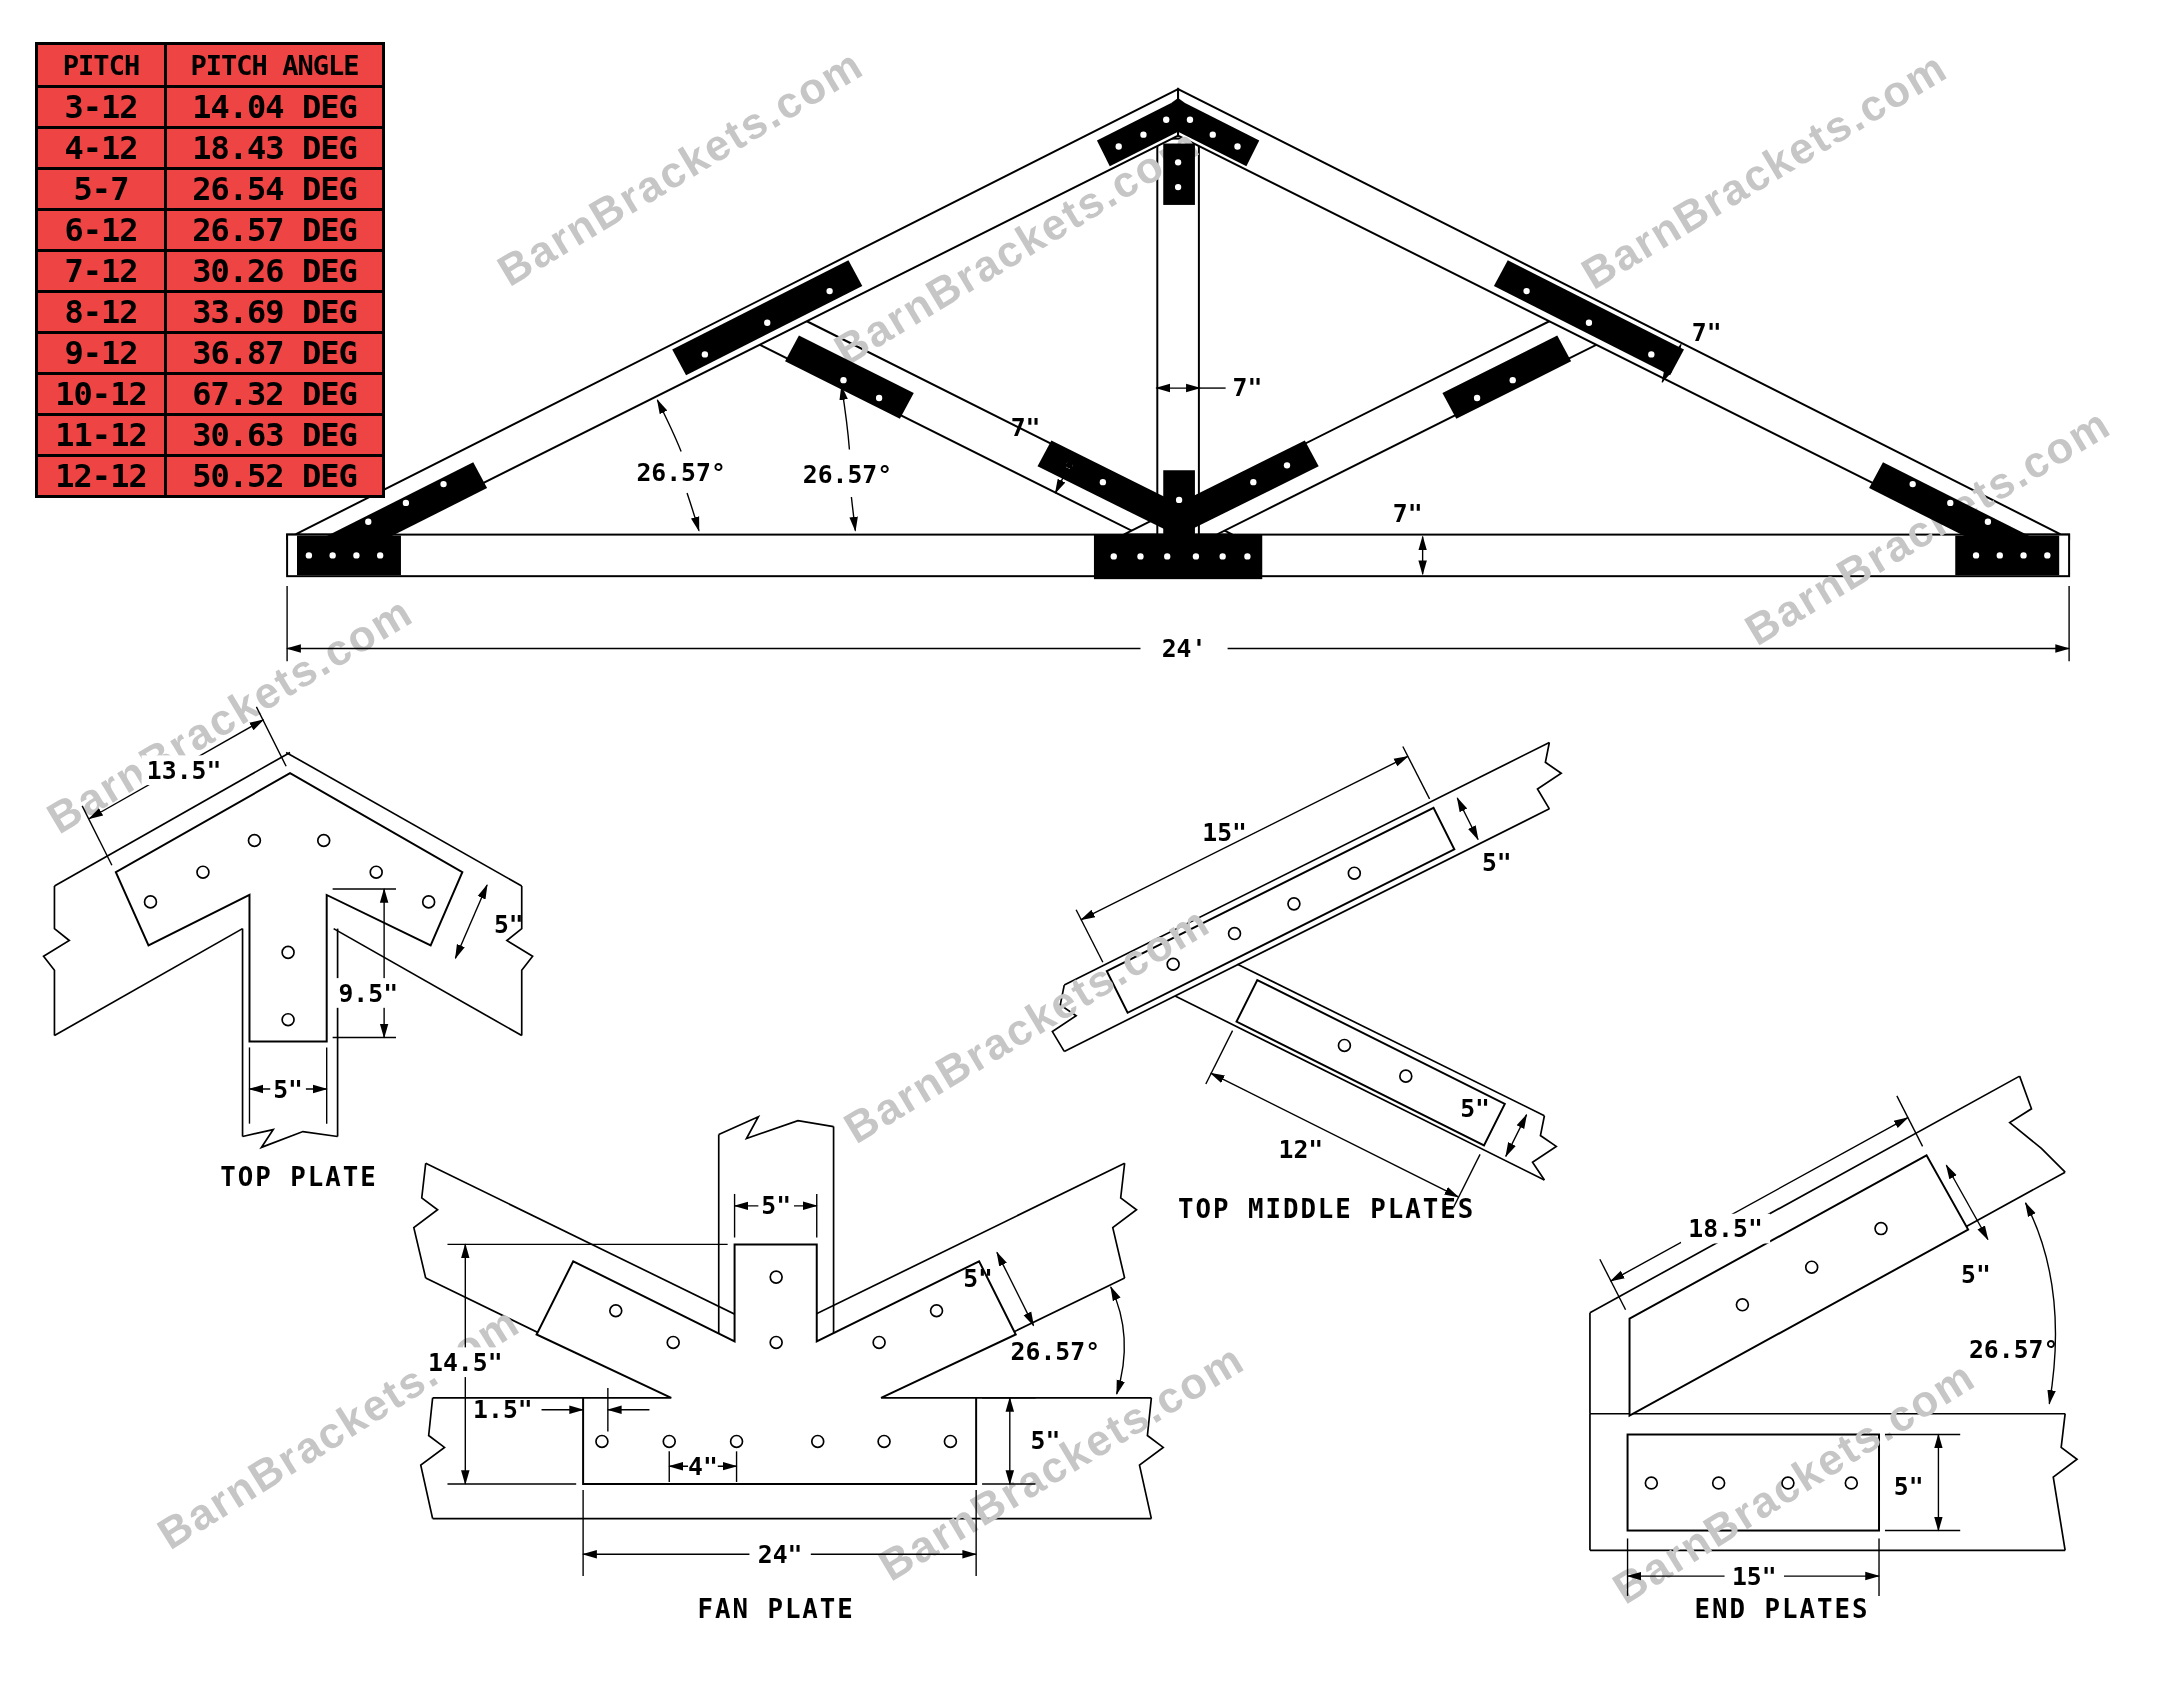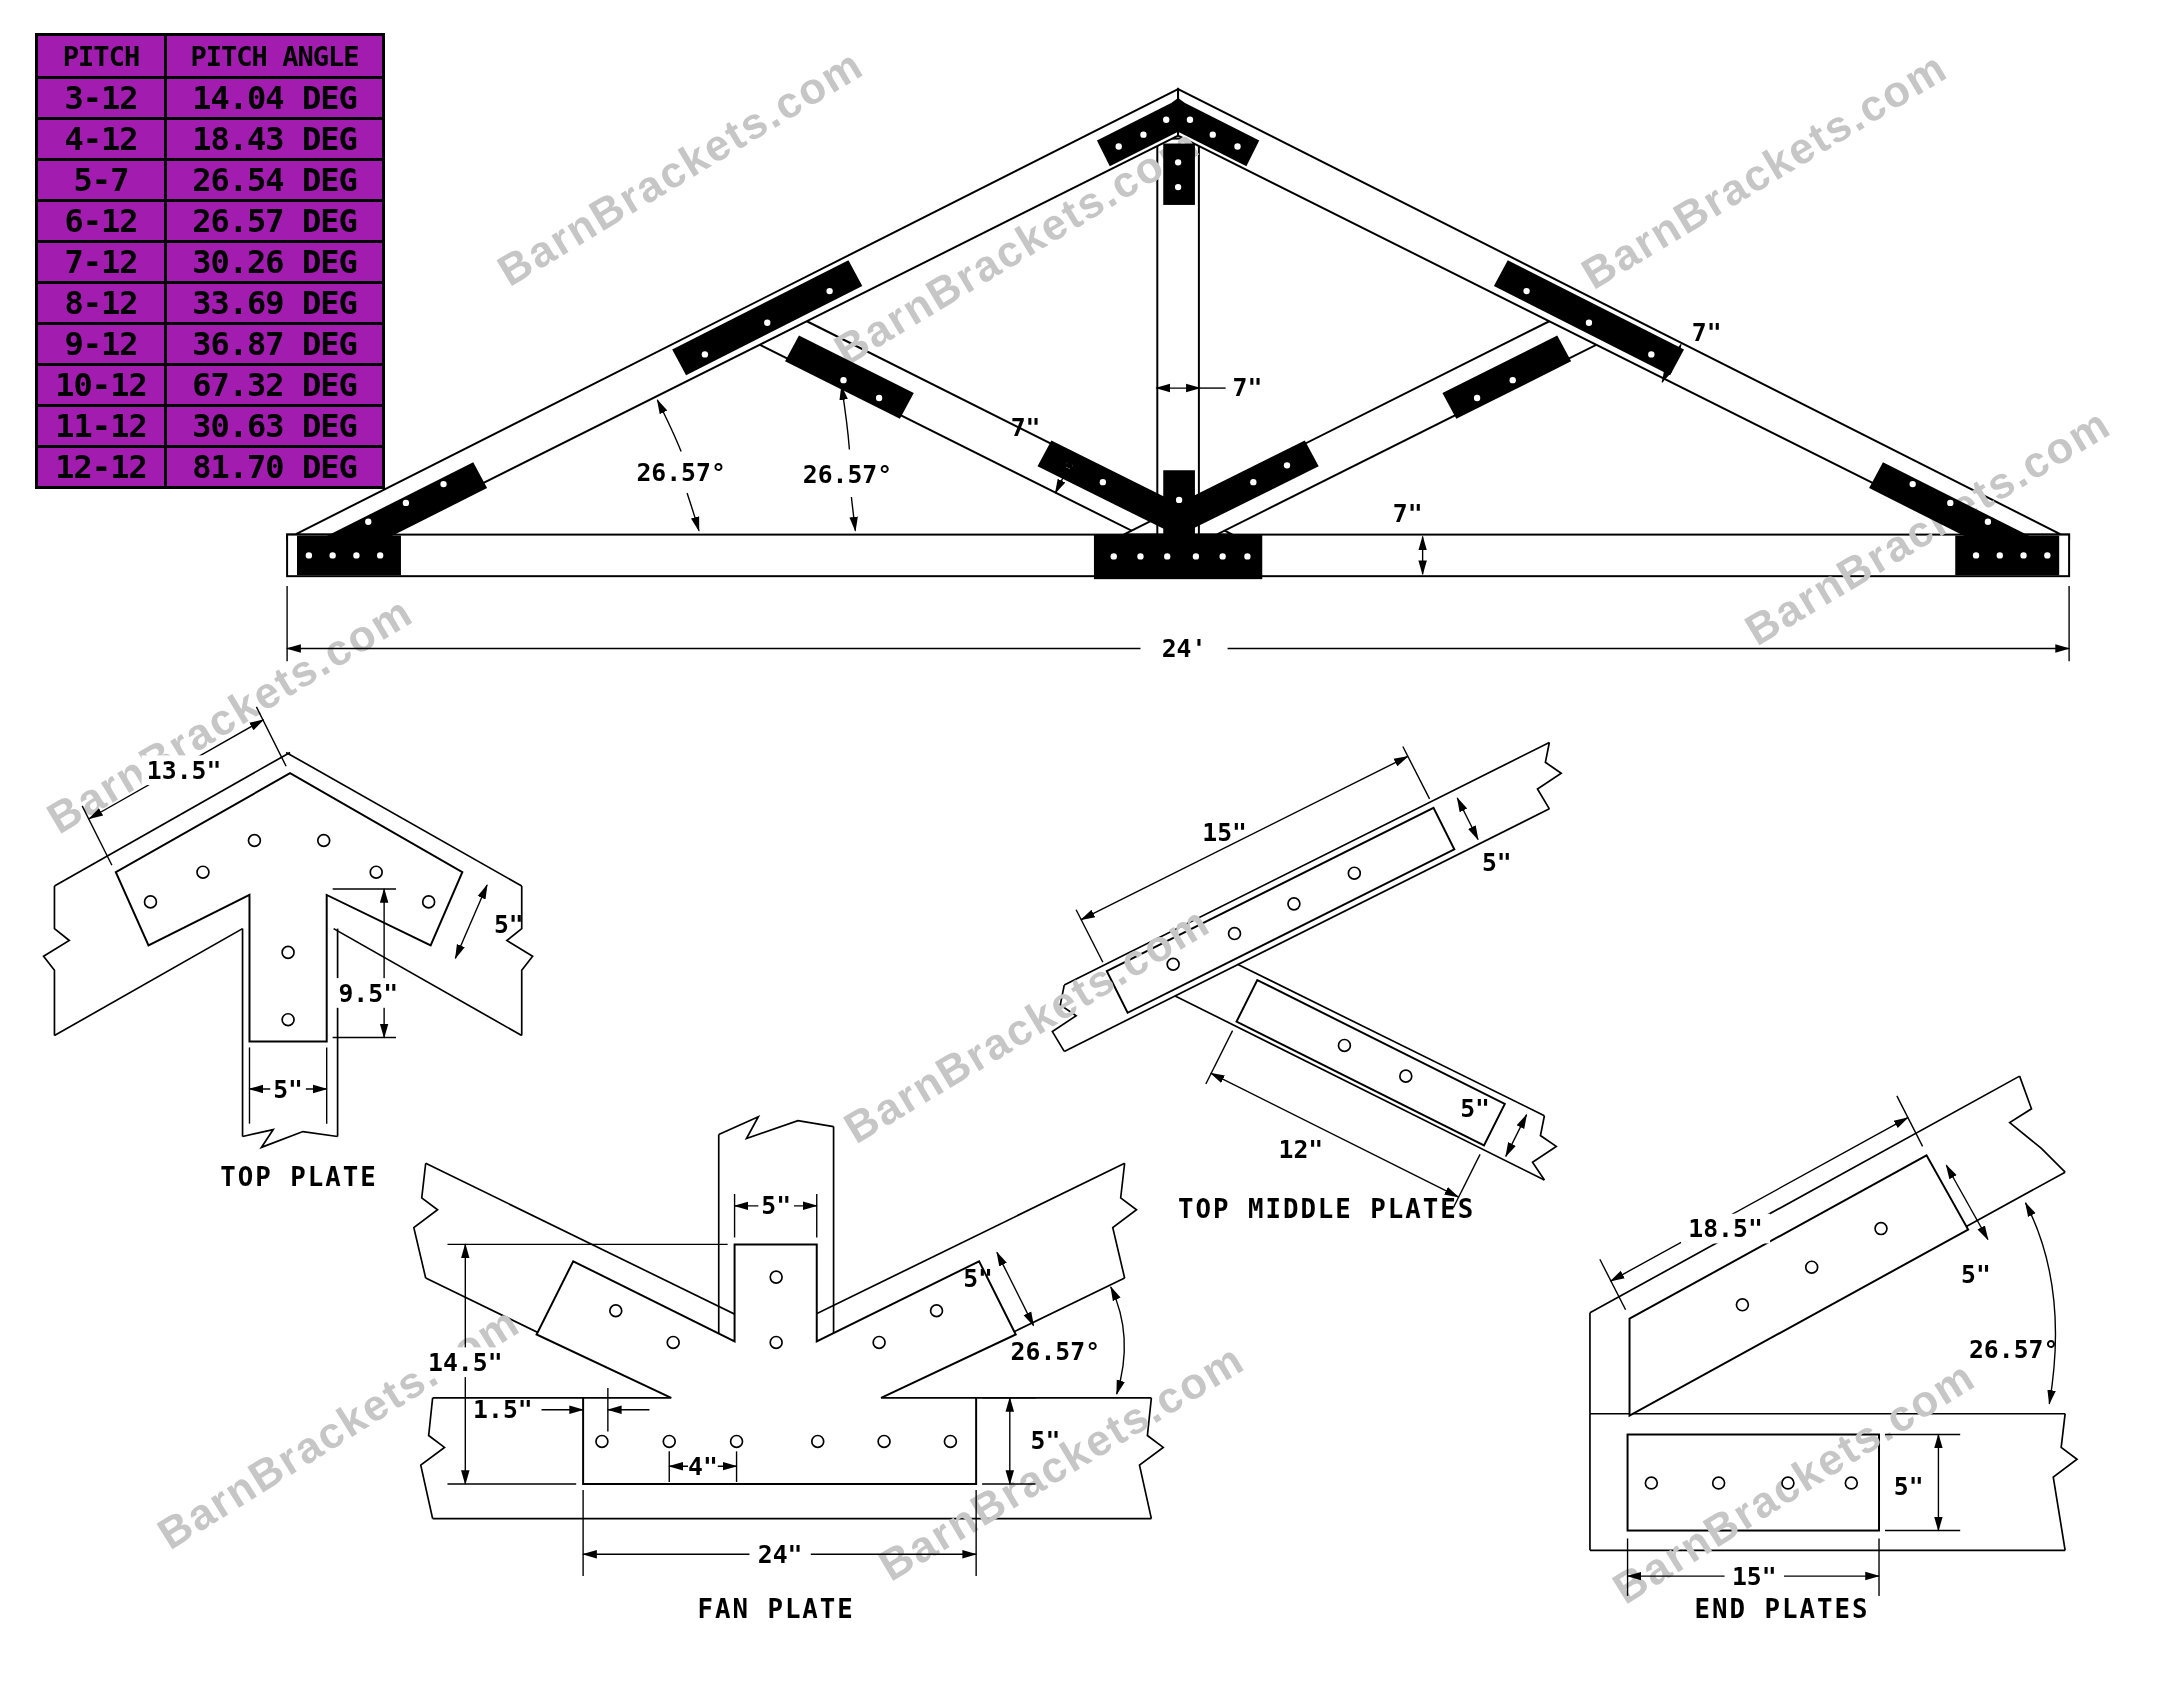--- a/index.html
+++ b/index.html
@@ -1,21 +1,21 @@
 <!DOCTYPE html>
 <html><head>
 <meta charset="utf-8">
 <style>
   html,body{margin:0;padding:0;background:#fff;}
   .page{position:relative;width:2178px;height:1683px;background:#fff;overflow:hidden;
         font-family:"DejaVu Sans Mono",monospace;}
   .page svg{position:absolute;left:0;top:0;}
   
-  table.pitch{position:absolute;left:35px;top:33px;width:347px;border-collapse:collapse;
-        table-layout:fixed;z-index:5;background:#a21caf;}
+  table.pitch{position:absolute;left:35px;top:42px;width:347px;border-collapse:collapse;
+        table-layout:fixed;z-index:5;background:#ef4444;}
   table.pitch th,table.pitch td{border:3px solid #000;text-align:center;vertical-align:middle;
         font-weight:bold;font-size:32px;color:#000;padding:0;height:36px;letter-spacing:-1px;}
   table.pitch th{height:40px;font-size:27px;}
   table.pitch col.c1{width:129px;} table.pitch col.c2{width:218px;}
   .th{stroke:#000;stroke-width:1.7;fill:none;}
   .wh{fill:#fff;stroke:#000;stroke-width:2;}
   .bk{fill:#000;stroke:none;}
   .hl{fill:#fff;stroke:none;}
   .ho{fill:#fff;stroke:#000;stroke-width:1.7;}
   .dm{stroke:#000;stroke-width:1.4;fill:none;}
@@ -72,21 +72,21 @@
       <tr>
           <td>10-12</td>
           <td>67.32 DEG</td>
         </tr>
       <tr>
           <td>11-12</td>
           <td>30.63 DEG</td>
         </tr>
       <tr>
           <td>12-12</td>
-          <td>81.70 DEG</td>
+          <td>50.52 DEG</td>
         </tr>
     </tbody>
   </table>
 
   <svg width="2178" height="1683" viewBox="0 0 2200 1700">
     <defs>
       <marker id="ar" viewBox="0 0 14 10" refX="13" refY="5" markerWidth="15" markerHeight="11" markerUnits="userSpaceOnUse" orient="auto-start-reverse">
         <path d="M0,1 L14,5 L0,9 Z" fill="#000"></path>
       </marker>
     </defs>

